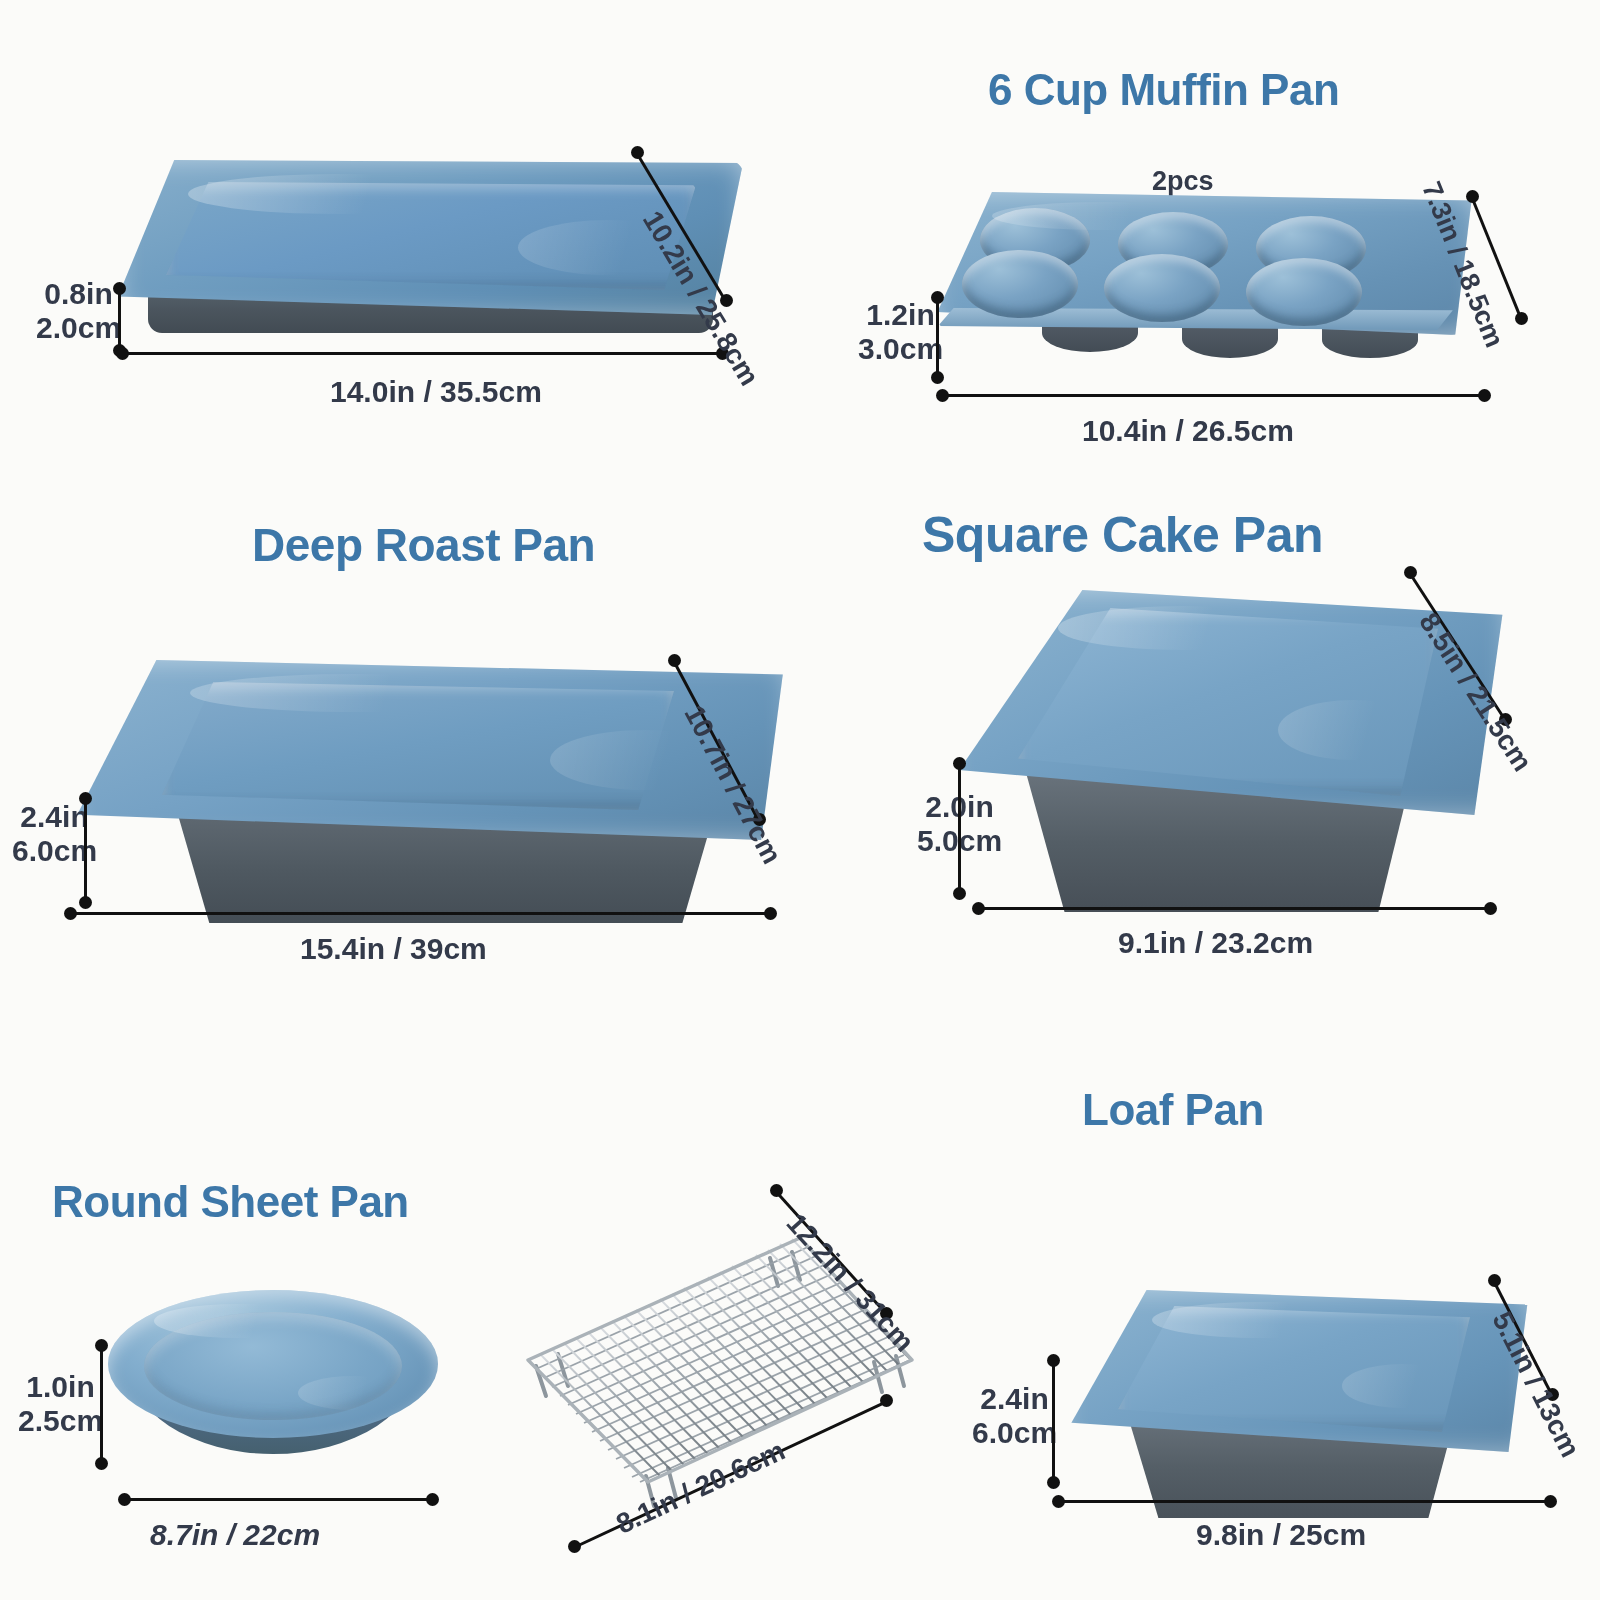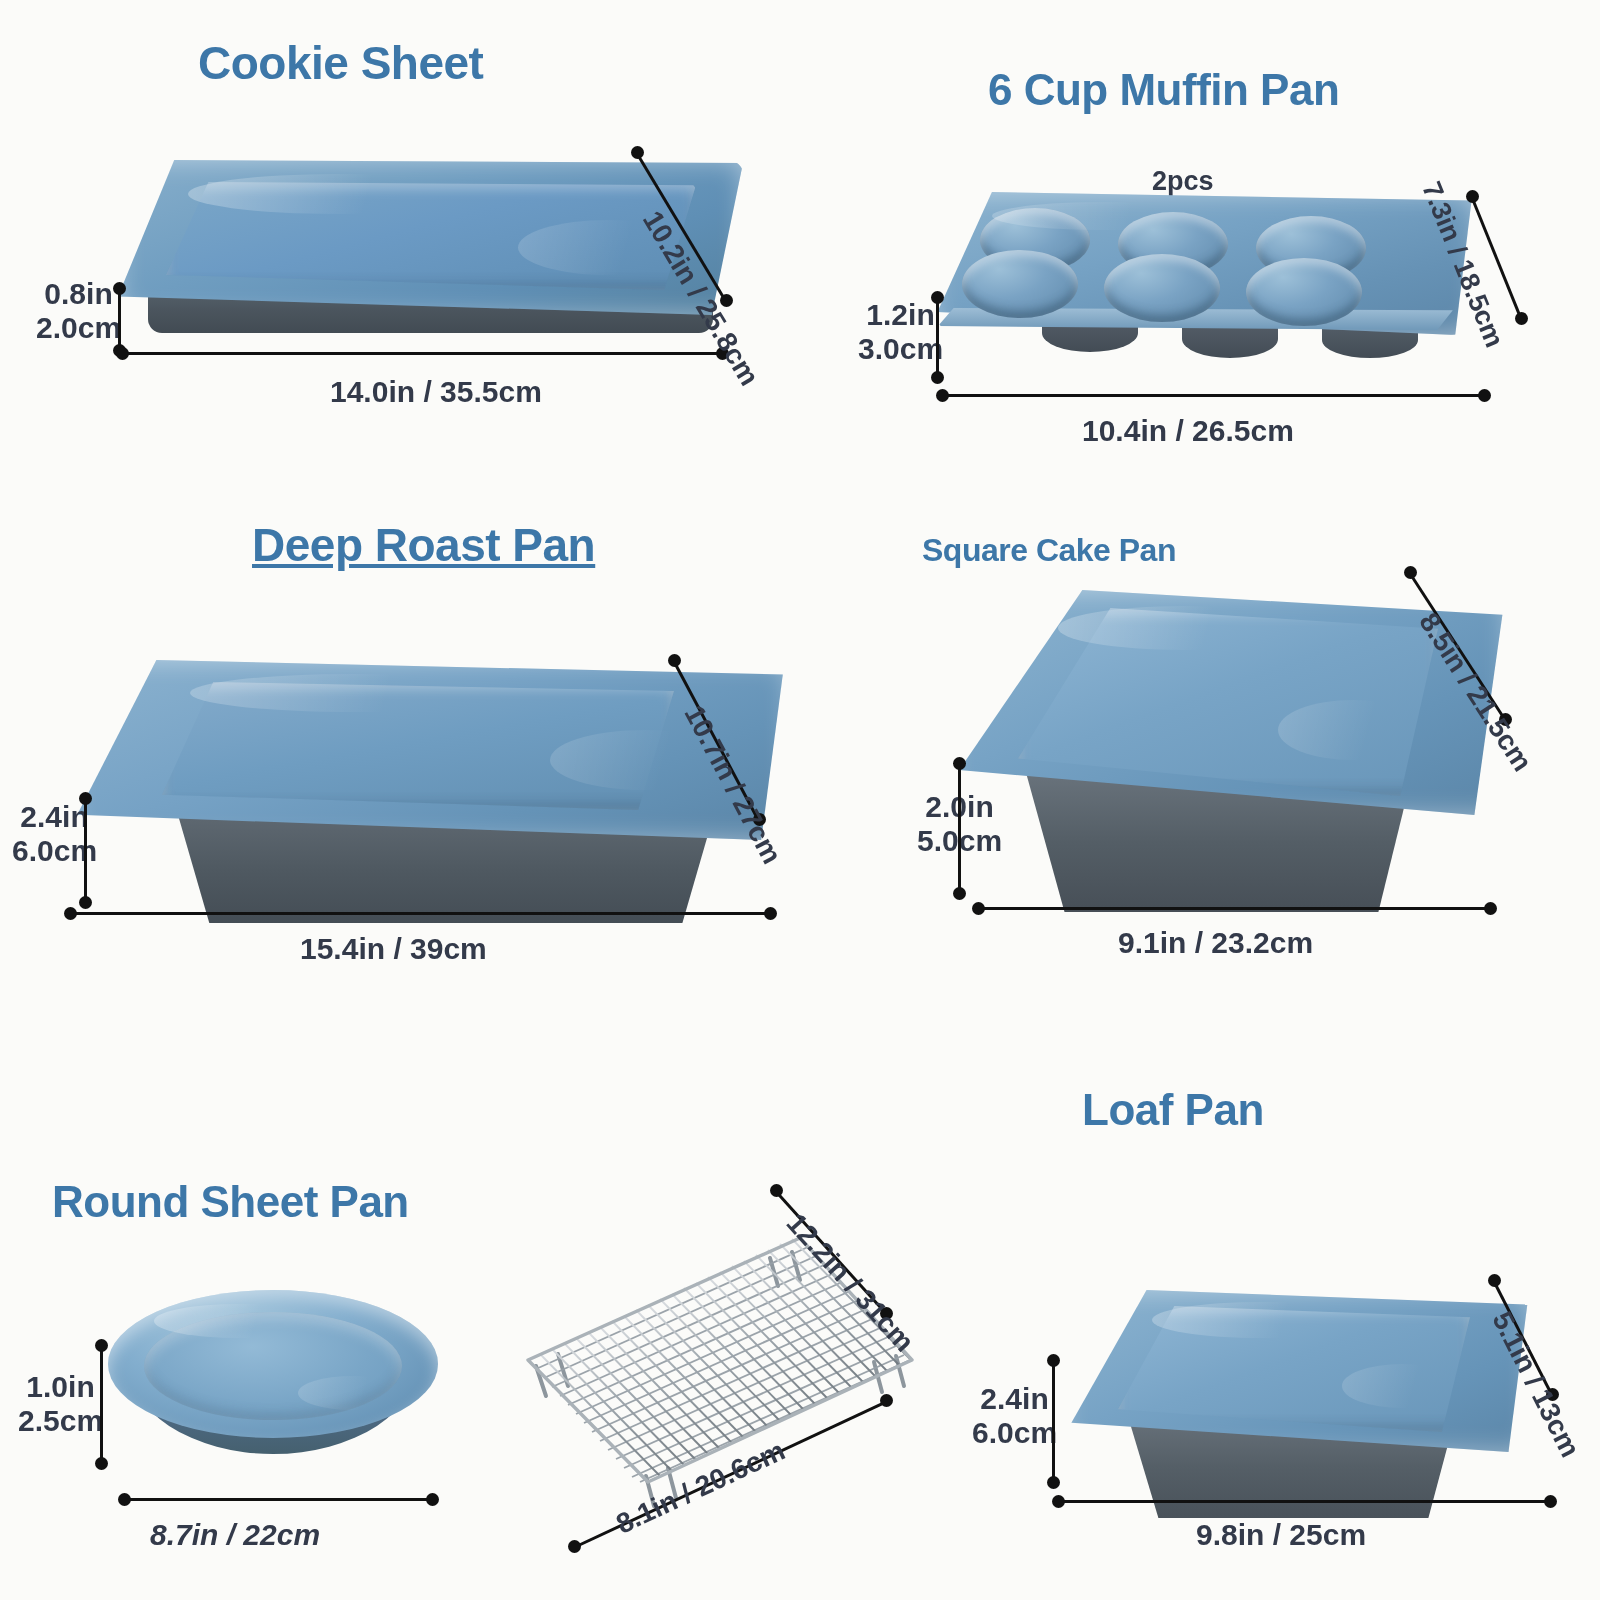--- a/index.html
+++ b/index.html
@@ -103,21 +103,20 @@
   .rack { position:absolute; }
   .rack svg { display:block; overflow:visible; }
 </style>
 </head>
 <body>
 
 <div class="sheet">
 
   <div class="panel" style="left:0;top:0;width:800px;height:470px;">
 
-    <div class="title" style="left:198px;top:40px;font-size:46px;">Cookie Sheet</div>
 
     <div class="pan" style="left:118px;top:160px;width:625px;height:185px;">
       <div class="tray-base" style="left:30px;top:115px;width:565px;height:58px;border-radius:6px 6px 14px 14px;"></div>
       <div class="tray-body" style="left:0;top:0;width:625px;height:155px;clip-path:polygon(9% 0%,100% 2%,95% 100%,0% 88%);"></div>
       <div class="tray-inner" style="left:48px;top:22px;width:530px;height:108px;clip-path:polygon(8% 0%,100% 3%,94% 100%,0% 86%);"></div>
       <div class="gloss" style="left:70px;top:14px;width:300px;height:40px;opacity:.55;"></div>
       <div class="gloss" style="left:400px;top:60px;width:180px;height:55px;opacity:.30;"></div>
     </div>
 
     <div class="dim" style="left:36px;top:277px;font-size:30px;">
@@ -182,21 +181,21 @@
     <div class="dim" style="left:282px;top:414px;font-size:30px;">10.4in / 26.5cm</div>
 
     <div class="diag" style="left:672px;top:196px;width:132px;transform:rotate(68deg);"></div>
     <div class="dot" style="left:672px;top:196px;"></div>
     <div class="dot" style="left:721px;top:318px;"></div>
     <div class="dim" style="left:630px;top:168px;font-size:27px;transform:rotate(68deg);transform-origin:0 50%;">7.3in / 18.5cm</div>
   </div>
 
   <div class="panel" style="left:0;top:470px;width:830px;height:530px;">
 
-    <div class="title" style="left:252px;top:52px;font-size:46px;text-decoration:underline;">Deep Roast Pan</div>
+    <div class="title" style="left:252px;top:52px;font-size:46px;">Deep Roast Pan</div>
 
     <div class="pan" style="left:70px;top:190px;width:720px;height:260px;">
 
       <div style="position:absolute;left:88px;top:145px;width:570px;height:118px;
                   background:linear-gradient(180deg,#616b74 0%,#4f5961 55%,#444d55 100%);
                   clip-path:polygon(3% 0%,98% 0%,92% 100%,9% 100%);
                   border-radius:0 0 26px 26px;"></div>
 
       <div class="tray-body" style="left:0;top:0;width:720px;height:180px;border-radius:22px/18px;
                   clip-path:polygon(12% 0%,99% 8%,96% 100%,1% 86%);
@@ -223,21 +222,21 @@
     <div class="dim" style="left:300px;top:462px;font-size:30px;">15.4in / 39cm</div>
 
     <div class="diag" style="left:674px;top:190px;width:180px;transform:rotate(62deg);"></div>
     <div class="dot" style="left:674px;top:190px;"></div>
     <div class="dot" style="left:759px;top:349px;"></div>
     <div class="dim" style="left:692px;top:222px;font-size:28px;transform:rotate(62deg);transform-origin:0 50%;">10.7in / 27cm</div>
   </div>
 
   <div class="panel" style="left:830px;top:470px;width:770px;height:530px;">
 
-    <div class="title" style="left:92px;top:40px;font-size:32px;margin-top:24px;">Square Cake Pan</div>
+    <div class="title" style="left:92px;top:40px;font-size:50px;">Square Cake Pan</div>
 
     <div class="pan" style="left:118px;top:120px;width:560px;height:310px;">
 
       <div style="position:absolute;left:52px;top:182px;width:430px;height:140px;
                   background:linear-gradient(180deg,#69737c 0%,#545e66 50%,#474f57 100%);
                   clip-path:polygon(6% 0%,96% 0%,88% 100%,15% 100%);
                   border-radius:0 0 26px 26px;"></div>
 
       <div class="tray-body" style="left:0;top:0;width:560px;height:225px;border-radius:20px/18px;
                   clip-path:polygon(24% 0%,99% 11%,94% 100%,2% 80%);

